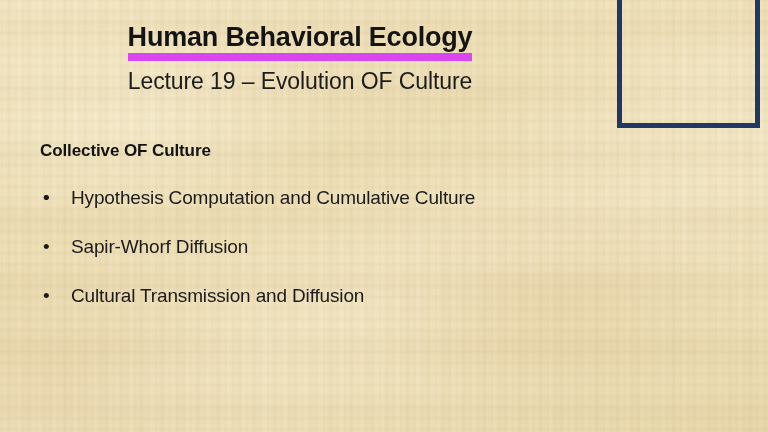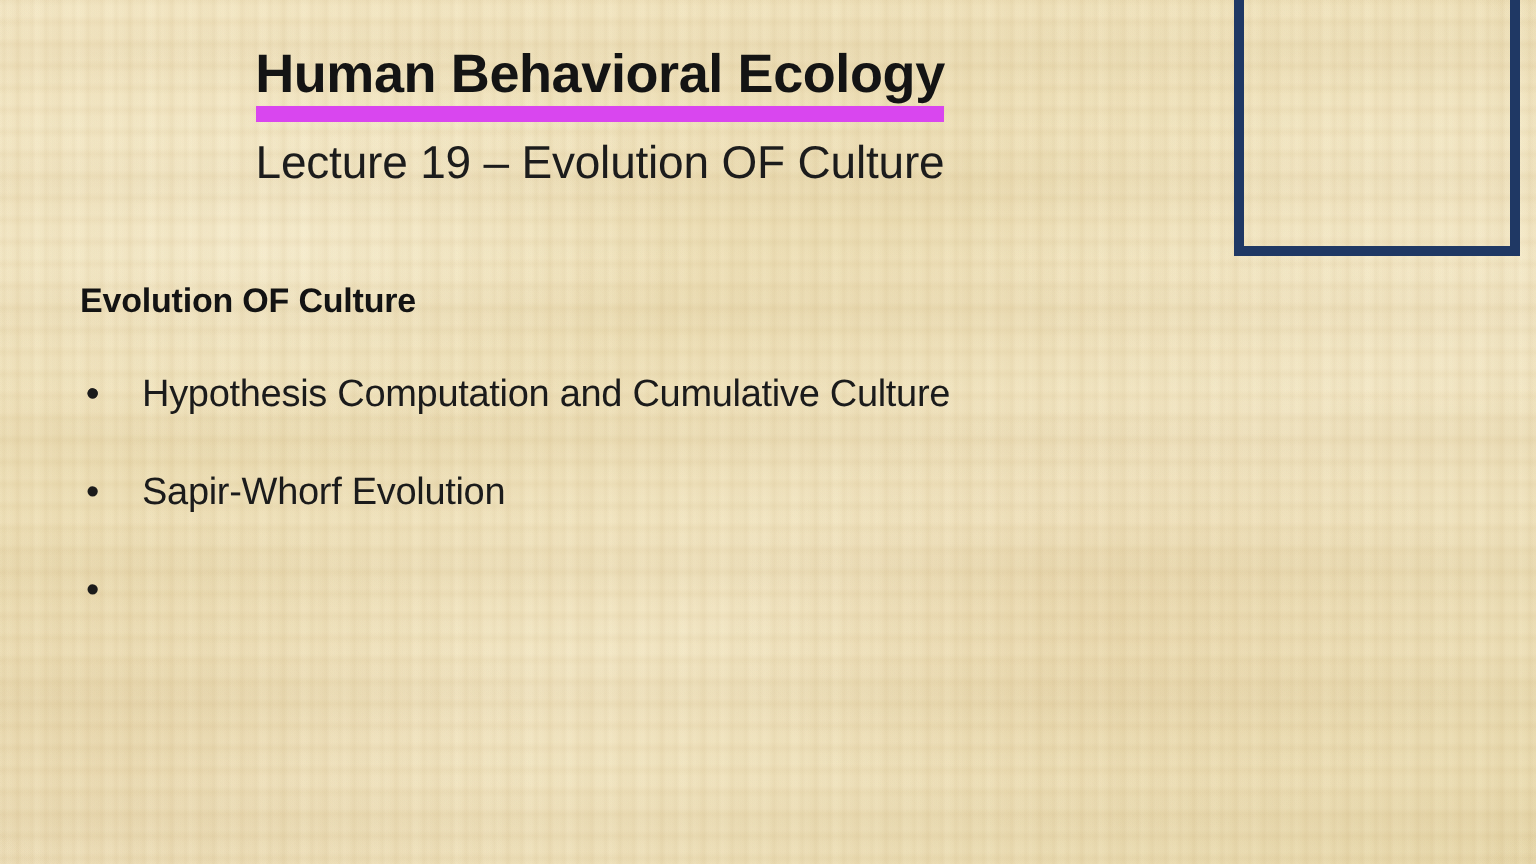--- a/index.html
+++ b/index.html
@@ -157,33 +157,34 @@
   <div class="papyrus-vignette"></div>
 
   <div class="header">
     <div class="slide-title">Human Behavioral Ecology</div>
     <div class="slide-subtitle">Lecture 19 – Evolution OF Culture</div>
   </div>
 
   <div class="placeholder-box"></div>
 
   <div class="body-content">
-    <div class="body-heading">Evolution OF Culture</div>
+    <div class="body-heading">Collective OF Culture</div>
 
     <ul class="bullet-list">
       <li class="bullet-item">
         <span class="bullet-marker">•</span>
       </li>
       <li class="bullet-item">
         <span class="bullet-marker">•</span>
         <span class="bullet-text">Hypothesis Computation and Cumulative Culture</span>
       </li>
       <li class="bullet-item">
         <span class="bullet-marker">•</span>
-        <span class="bullet-text">Sapir-Whorf Evolution</span>
+        <span class="bullet-text">Sapir-Whorf Diffusion</span>
       </li>
       <li class="bullet-item">
         <span class="bullet-marker">•</span>
+        <span class="bullet-text">Cultural Transmission and Diffusion</span>
       </li>
     </ul>
   </div>
 
 </div>
 
 </body></html>

